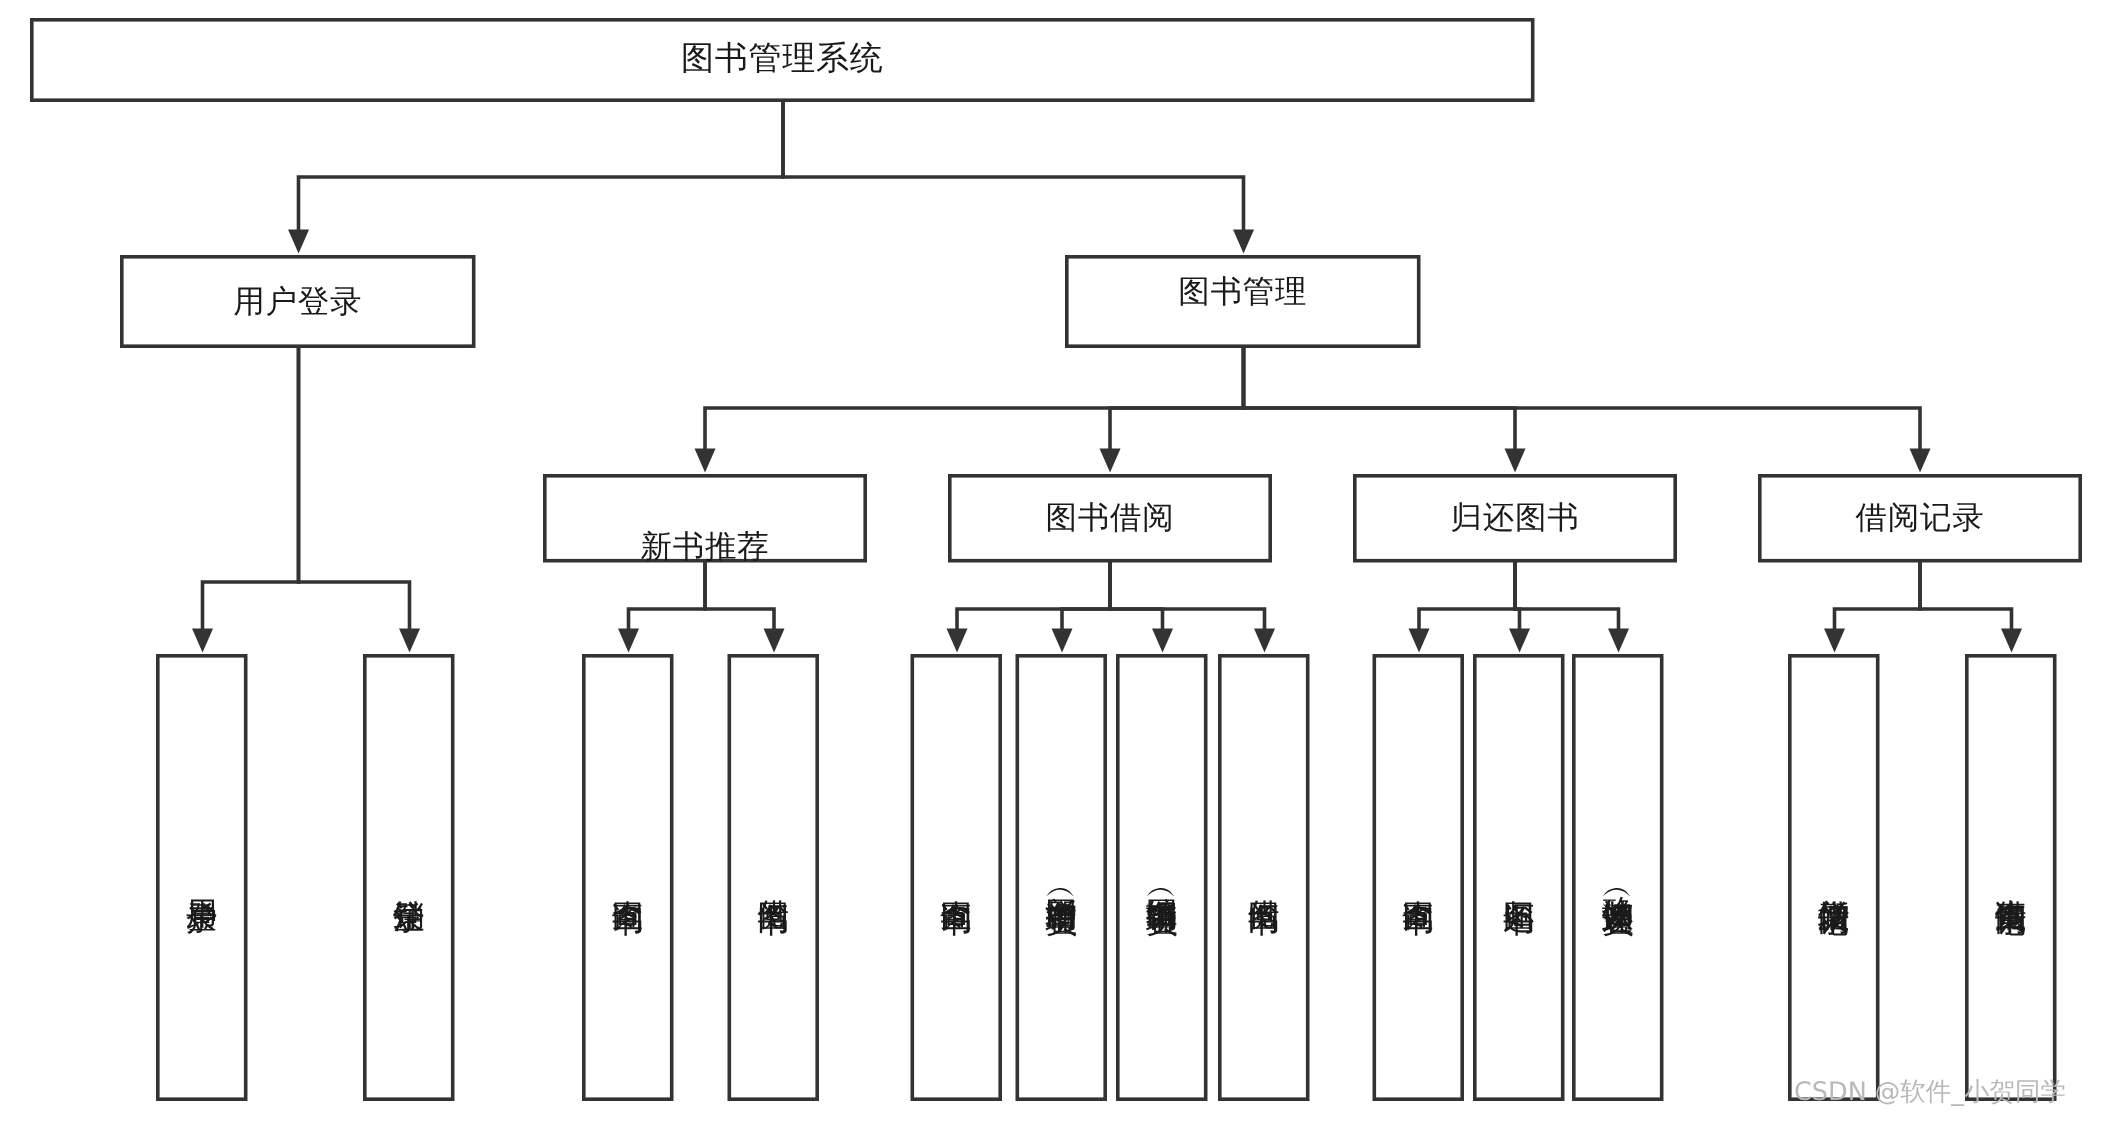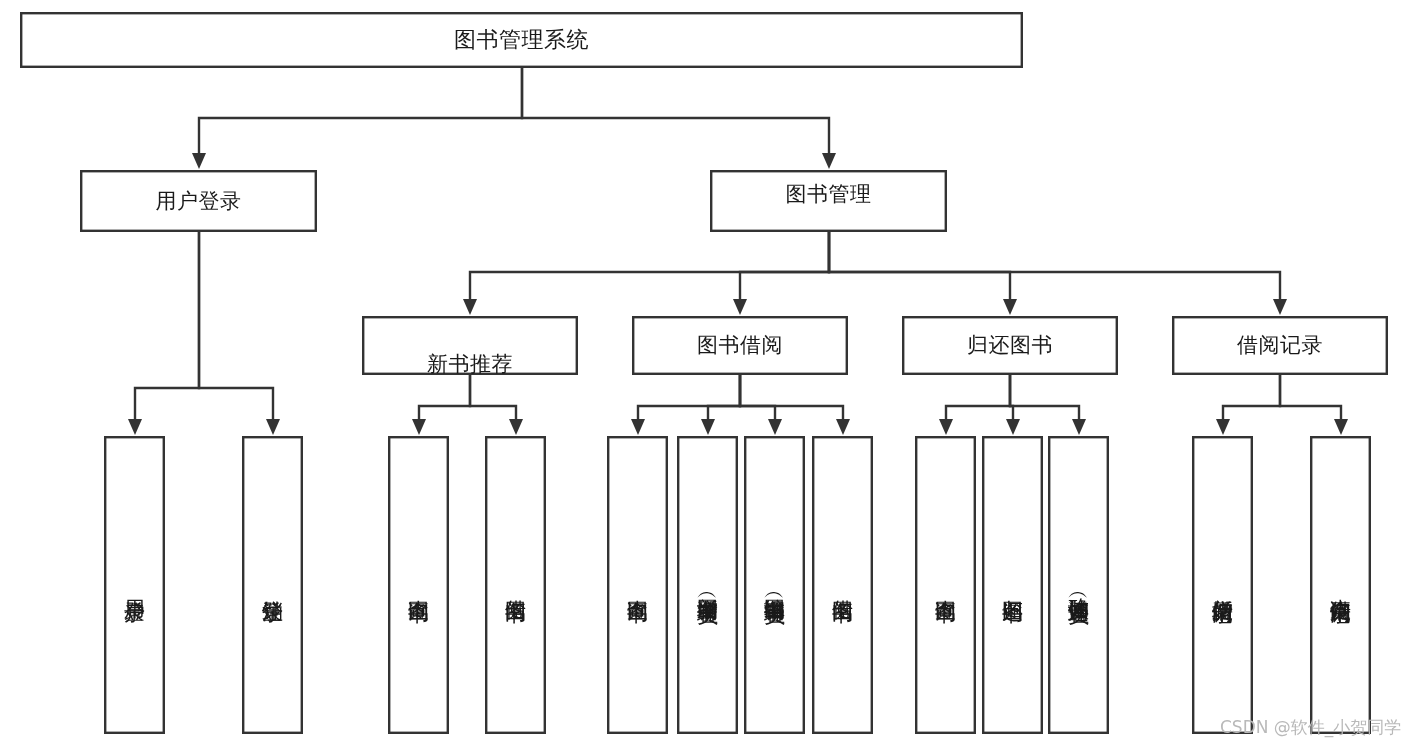--- a/index.html
+++ b/index.html
@@ -70,21 +70,20 @@
   .node-label.root {
     font-size: 22px;
   }
   .watermark {
     position: absolute;
     color: #b9b9b9;
     font-size: 17px;
     font-family: "DejaVu Sans", "Liberation Sans", sans-serif;
     white-space: nowrap;
     pointer-events: none;
-    margin-left: 24px;
   }
 </style>
 </head>
 <body>
 
 <div id="diagram-root">
   <svg class="diagram-canvas" viewBox="0 0 1405 747" preserveAspectRatio="none">
     <g id="edge-layer">
         <path d="M 522 68 L 522 118 L 199 118 L 199 153" class="edge-line"></path>
         <polygon points="199,169 192,153 206,153" class="edge-arrow"></polygon>

